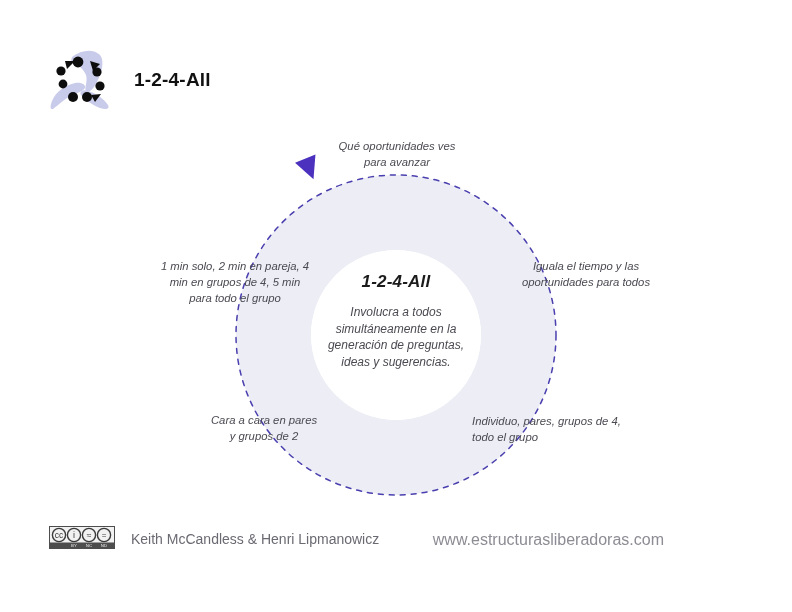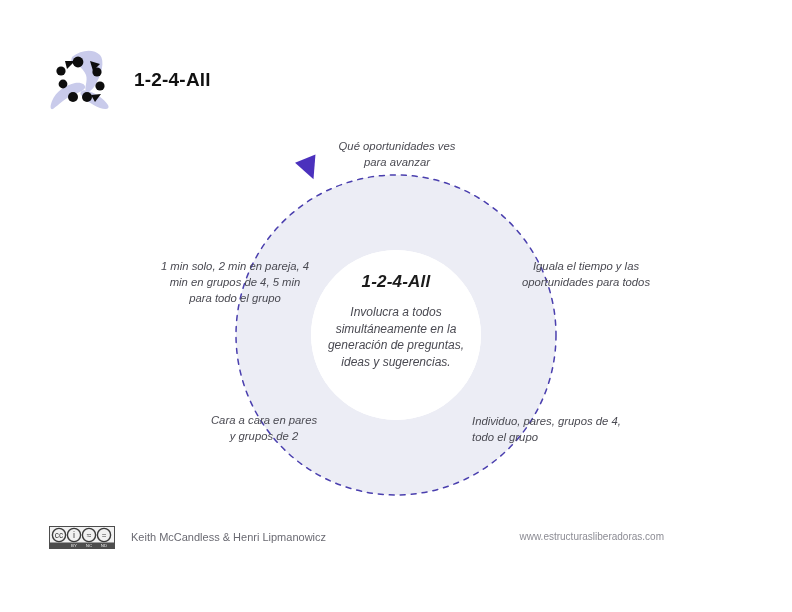--- a/index.html
+++ b/index.html
@@ -105,29 +105,29 @@
     position: absolute;
     left: 38px;
     top: 10px;
     width: 66px;
     height: 23px;
   }
   #footer-authors {
     position: absolute;
     left: 120px;
     top: 15px;
-    font-size: 11px;
+    font-size: 14px;
     color: #6a6a72;
     white-space: nowrap;
   }
   #footer-url {
     position: absolute;
     right: 42px;
     top: 15px;
-    font-size: 10px;
+    font-size: 16px;
     color: #8c8c94;
     white-space: nowrap;
   }
 </style>
 </head>
 <body>
 
 <div id="page">
 
   <div id="header">

